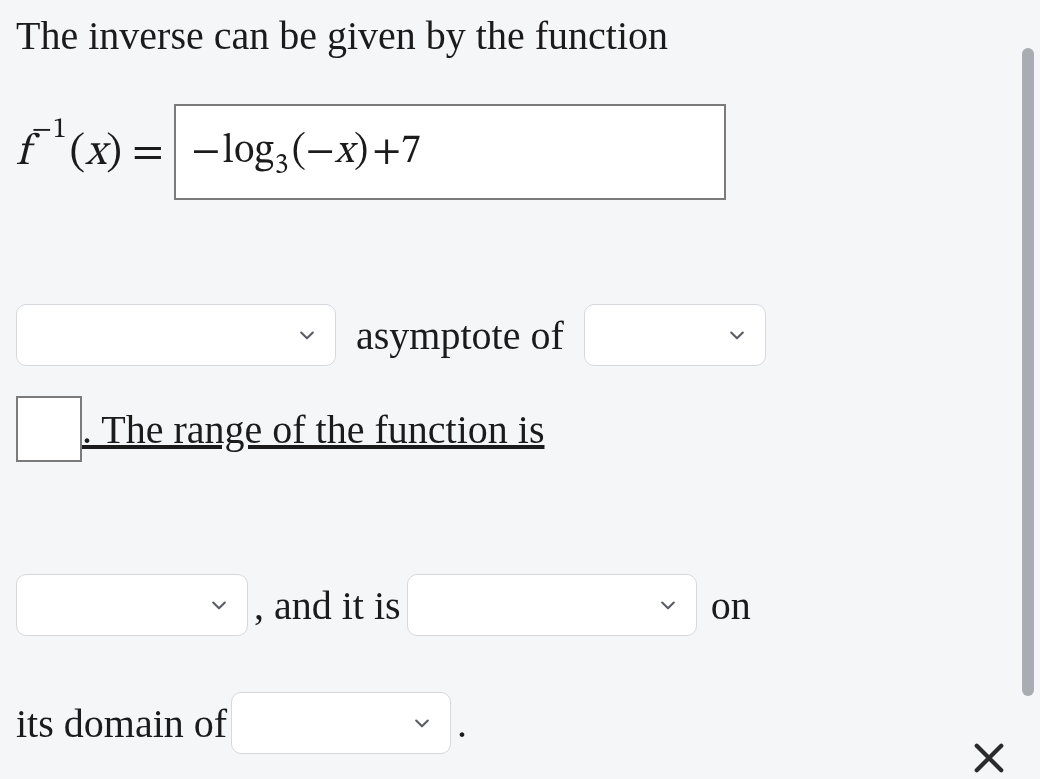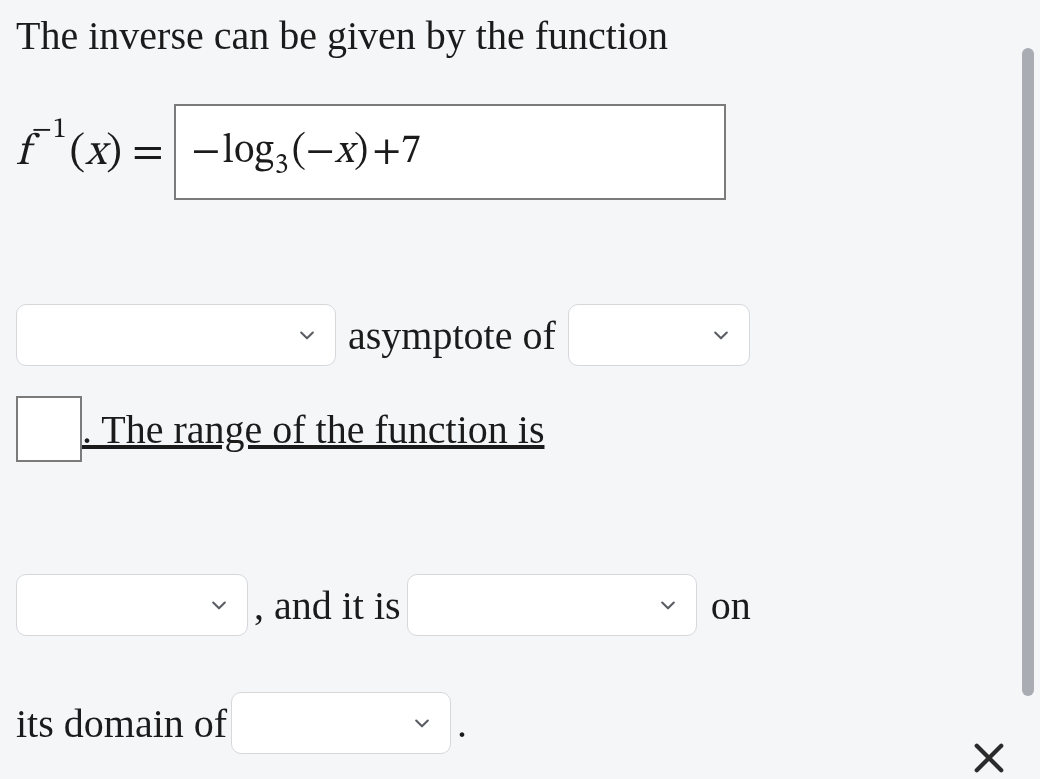--- a/index.html
+++ b/index.html
@@ -168,21 +168,21 @@
       <span class="sub">3</span>
       <span class="math-up" style="margin-left:2px;">(</span>
       <span class="math-up">−</span>
       <span class="math">x</span>
       <span class="math-up">)</span>
       <span class="math-up" style="margin-left:4px;">+7</span>
     </span>
 
   </div>
 
-  <div class="line t40" style="left:16px; top:300px; height:70px; gap:0;">
+  <div class="line t40" style="left:16px; top:300px; height:70px; gap:8px;">
     <span class="select w-lg">
       <span class="chev">
         <svg viewBox="0 0 24 24" fill="none" stroke="#5a5d63" stroke-width="2.5" stroke-linecap="round" stroke-linejoin="round">
             <polyline points="5 9 12 16 19 9"></polyline>
           </svg>
       </span>
     </span>
     <span style="margin:0 12px;"> asymptote of </span>
     <span class="select w-md">
       <span class="chev">

